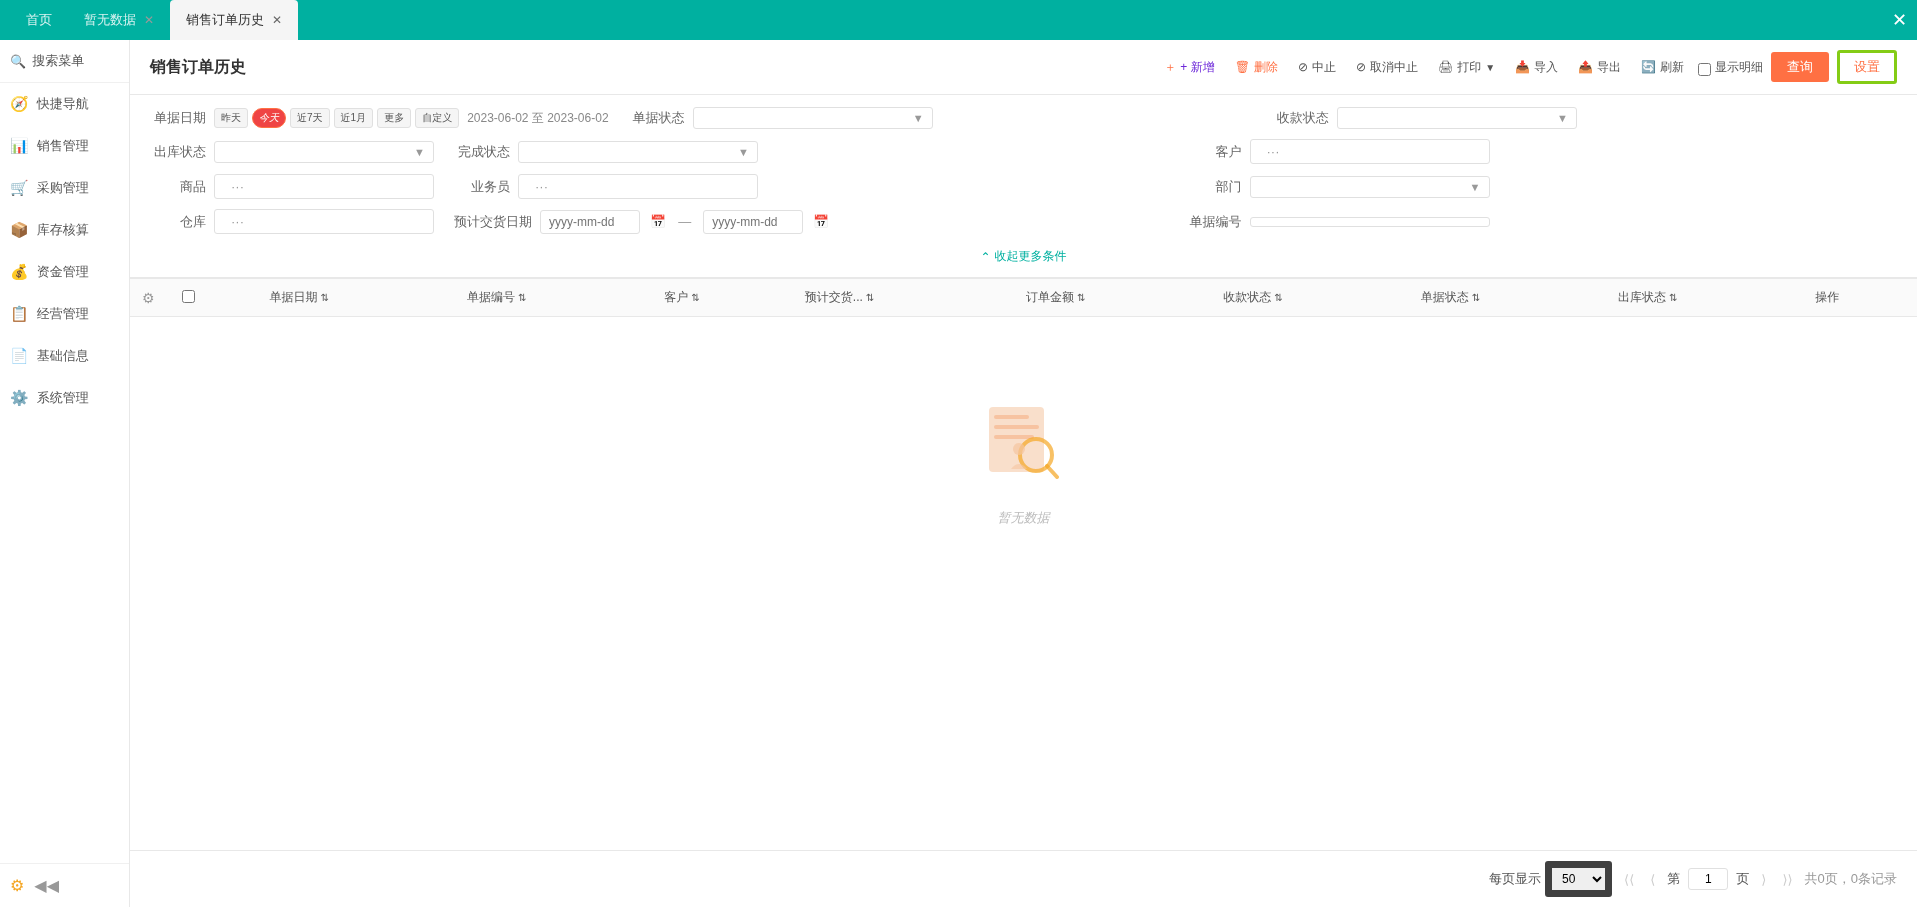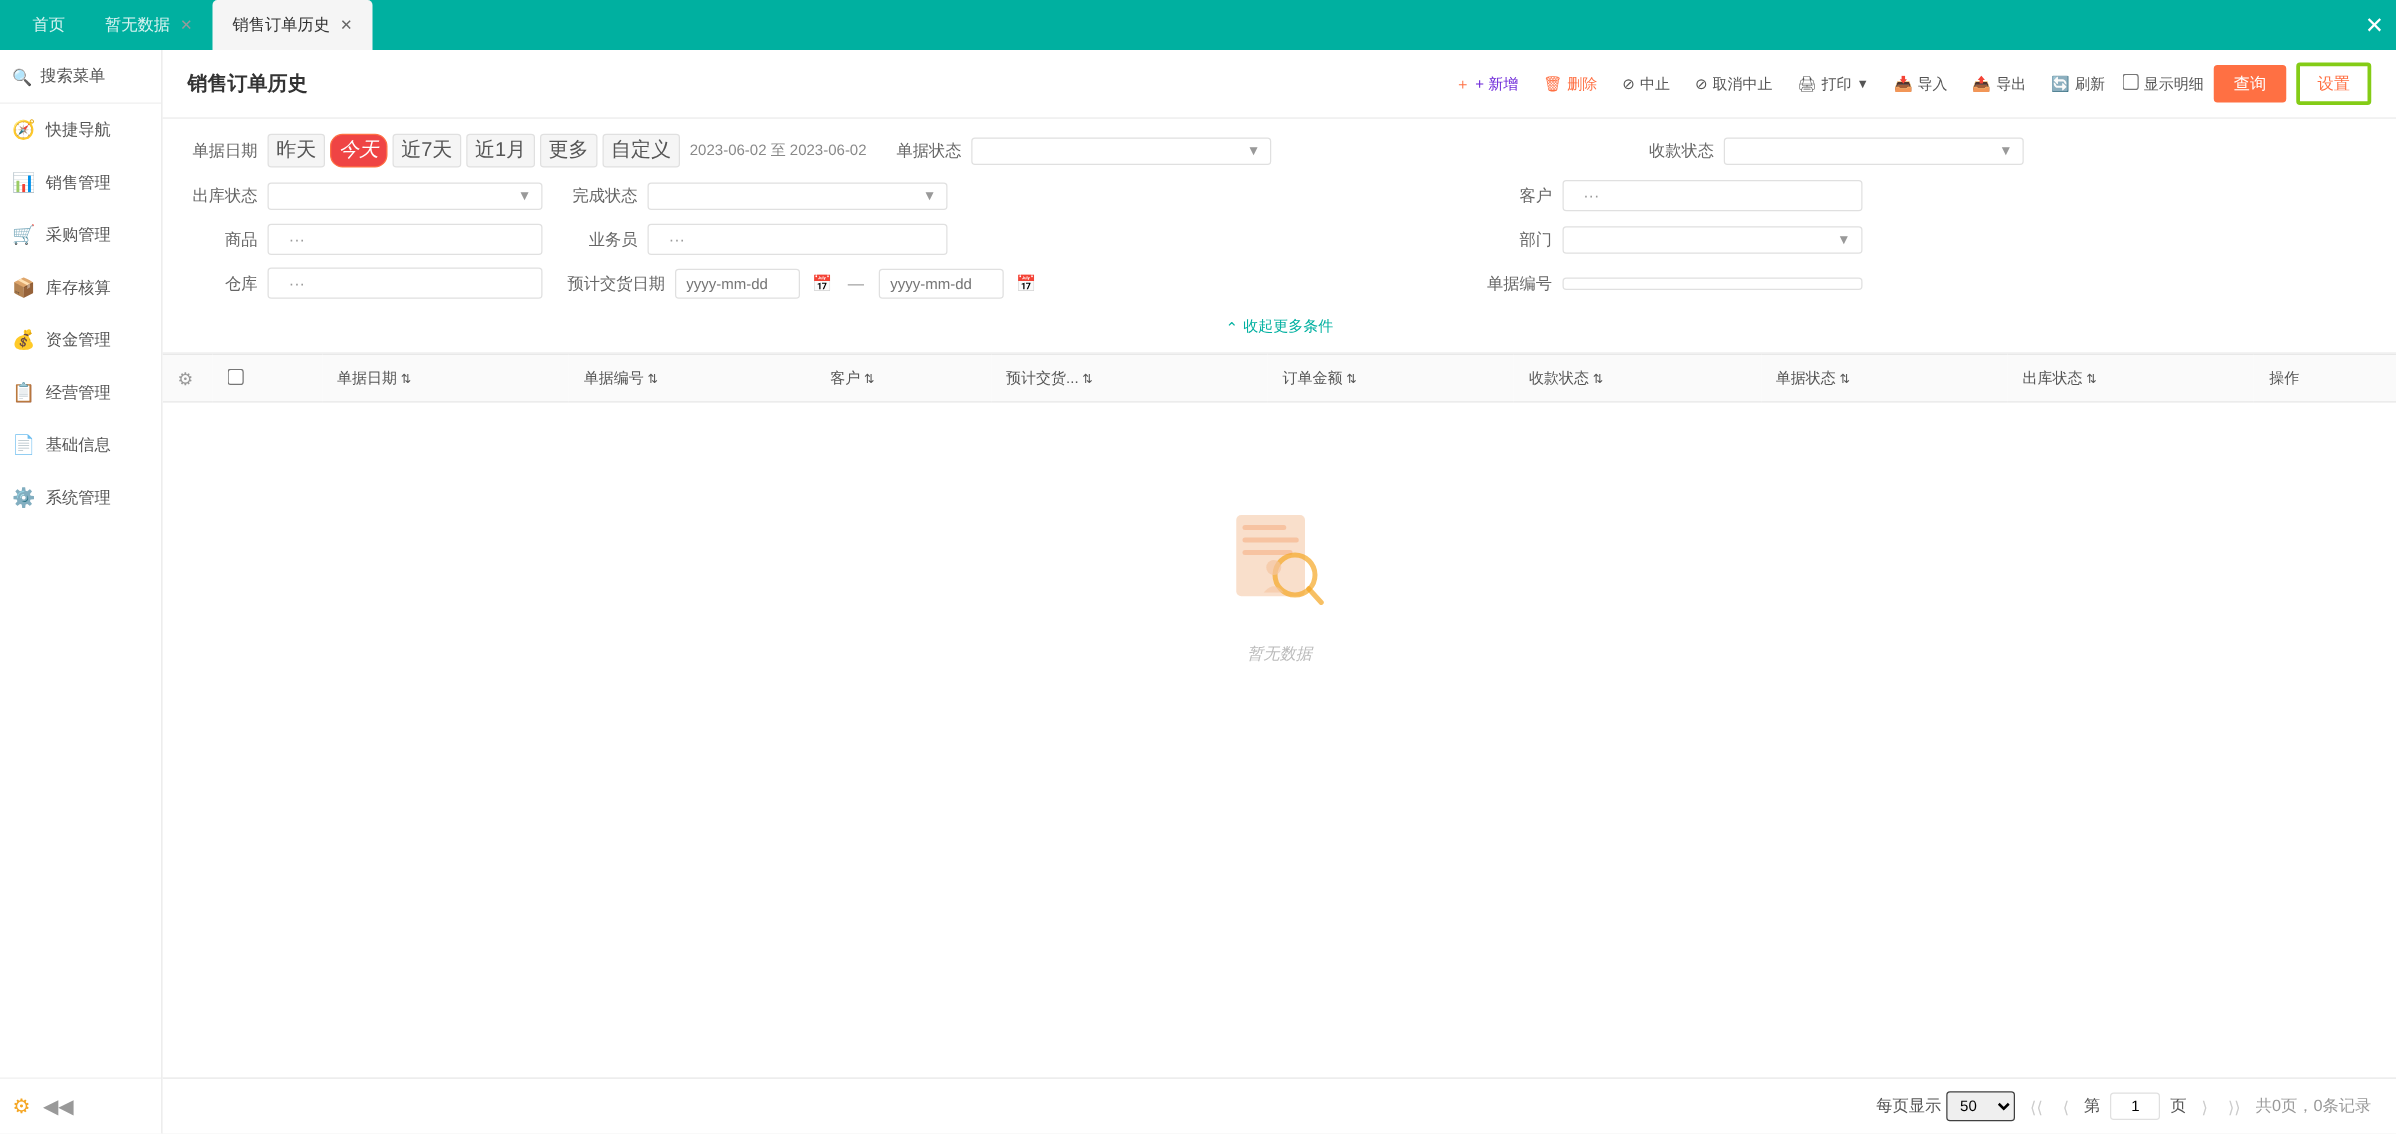--- a/index.html
+++ b/index.html
@@ -29,31 +29,31 @@
     .content { flex: 1; display: flex; flex-direction: column; overflow: hidden; }
 
     
     .page-header { background: white; padding: 10px 20px; display: flex; align-items: center; justify-content: space-between; border-bottom: 1px solid #e8e8e8; flex-shrink: 0; }
     .page-title { font-size: 16px; font-weight: 600; color: #333; }
     .toolbar { display: flex; align-items: center; gap: 8px; }
     .toolbar-btn { display: flex; align-items: center; gap: 4px; color: #555; font-size: 12px; cursor: pointer; padding: 4px 6px; }
     .toolbar-btn.danger { color: #ff7043; }
     .query-btn { background: #ff7043; color: white; border: none; padding: 6px 16px; border-radius: 3px; cursor: pointer; font-size: 13px; }
     .settings-btn { background: white; border: 3px solid #84cc16; color: #ff7043; padding: 5px 14px; border-radius: 3px; cursor: pointer; font-size: 13px; }
-    .show-detail-label { display: flex; align-items: flex-start; gap: 4px; font-size: 12px; color: #555; }
+    .show-detail-label { display: flex; align-items: flex-end; gap: 4px; font-size: 12px; color: #555; }
     .show-detail-label input { cursor: pointer; }
 
     
     .filter-area { background: white; padding: 12px 20px; border-bottom: 1px solid #e8e8e8; flex-shrink: 0; }
     .filter-row { display: flex; align-items: center; margin-bottom: 10px; gap: 20px; flex-wrap: nowrap; }
     .filter-item { display: flex; align-items: center; gap: 8px; }
     .filter-label { color: #666; font-size: 13px; white-space: nowrap; min-width: 56px; text-align: right; }
     .filter-value { display: flex; align-items: center; gap: 4px; }
     .date-quick-btns { display: flex; align-items: center; gap: 4px; }
-    .date-btn { padding: 2px 6px; border-radius: 3px; font-size: 16px; cursor: pointer; color: #555; background: #f5f5f5; border: 1px solid #e0e0e0; }
+    .date-btn { padding: 2px 6px; border-radius: 3px; font-size: 10px; cursor: pointer; color: #555; background: #f5f5f5; border: 1px solid #e0e0e0; }
     .date-btn.active { background: #ef4444; color: white; border-color: #ff7043; border-radius: 10px; font-style: italic; }
     .date-range { font-size: 12px; color: #888; margin-left: 4px; }
     .select-box { display: flex; align-items: center; border: 1px solid #e0e0e0; border-radius: 3px; padding: 4px 8px; min-width: 180px; background: white; cursor: pointer; gap: 4px; }
     .select-box-wide { min-width: 240px; }
     .select-arrow { margin-left: auto; color: #999; font-size: 11px; }
     .more-dots { color: #999; cursor: pointer; margin-left: 4px; }
     .date-input { border: 1px solid #e0e0e0; border-radius: 3px; padding: 4px 8px; font-size: 12px; width: 100px; color: #aaa; }
     .date-separator { color: #999; margin: 0 4px; }
     .date-icon { color: #ff7043; cursor: pointer; margin-left: 2px; }
     .collapse-row { display: flex; justify-content: center; align-items: center; gap: 4px; color: #00b0a0; font-size: 12px; cursor: pointer; padding-top: 4px; }
@@ -66,21 +66,21 @@
     .th-sort { display: flex; align-items: center; gap: 3px; cursor: pointer; }
     .settings-gear { color: #999; cursor: pointer; font-size: 14px; }
     .checkbox-col { width: 40px; text-align: center; }
 
     
     .empty-state { display: flex; flex-direction: column; align-items: center; justify-content: center; padding: 80px 0; color: #999; font-size: 13px; font-style: italic; }
 
     
     .pagination { background: white; border-top: 1px solid #e8e8e8; padding: 10px 20px; display: flex; align-items: center; justify-content: flex-end; gap: 8px; flex-shrink: 0; font-size: 13px; color: #555; }
     .page-size-select { display: flex; align-items: center; gap: 4px; }
-    .page-select { border: 1px solid #404040; border-radius: 3px; padding: 3px 6px; font-size: 12px; }
+    .page-select { border: 7px solid #404040; border-radius: 3px; padding: 3px 6px; font-size: 12px; }
     .page-nav-btn { cursor: pointer; color: #999; padding: 2px 4px; font-size: 13px; }
     .page-nav-btn.disabled { color: #ccc; cursor: default; }
     .page-input { border: 1px solid #e0e0e0; border-radius: 3px; padding: 3px 6px; width: 40px; text-align: center; font-size: 12px; }
     .page-info { color: #999; }
 
     
     .empty-svg-wrap { width: 120px; height: 100px; margin-bottom: 12px; }
   </style>
 </head>
 <body>

